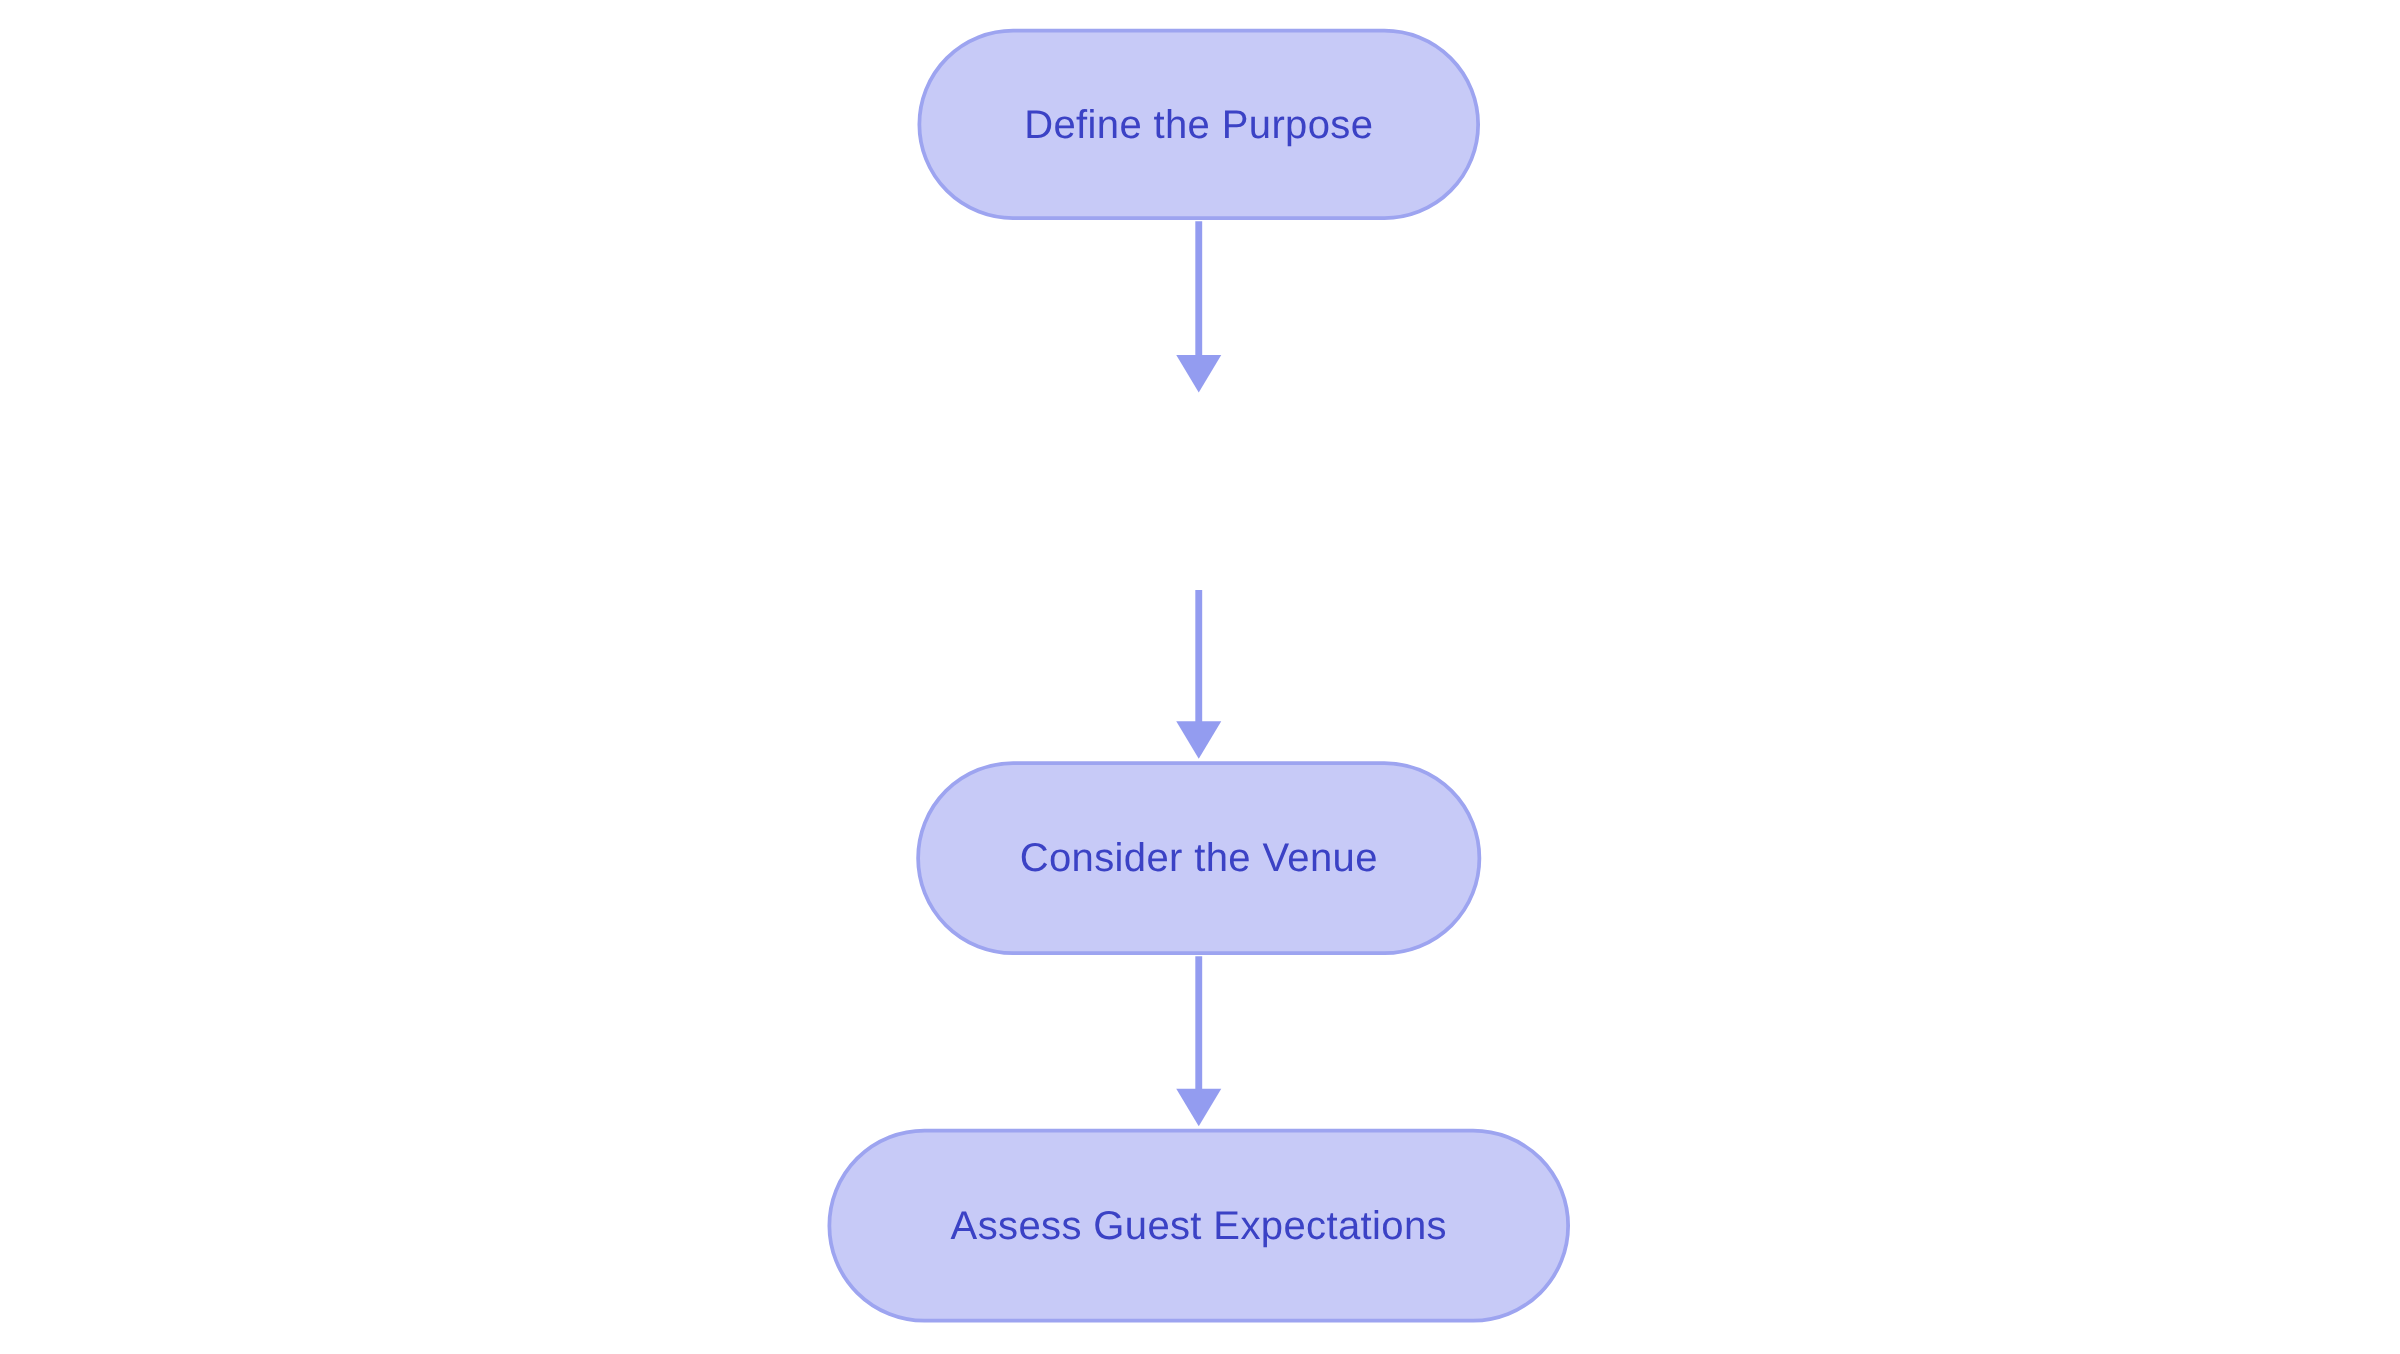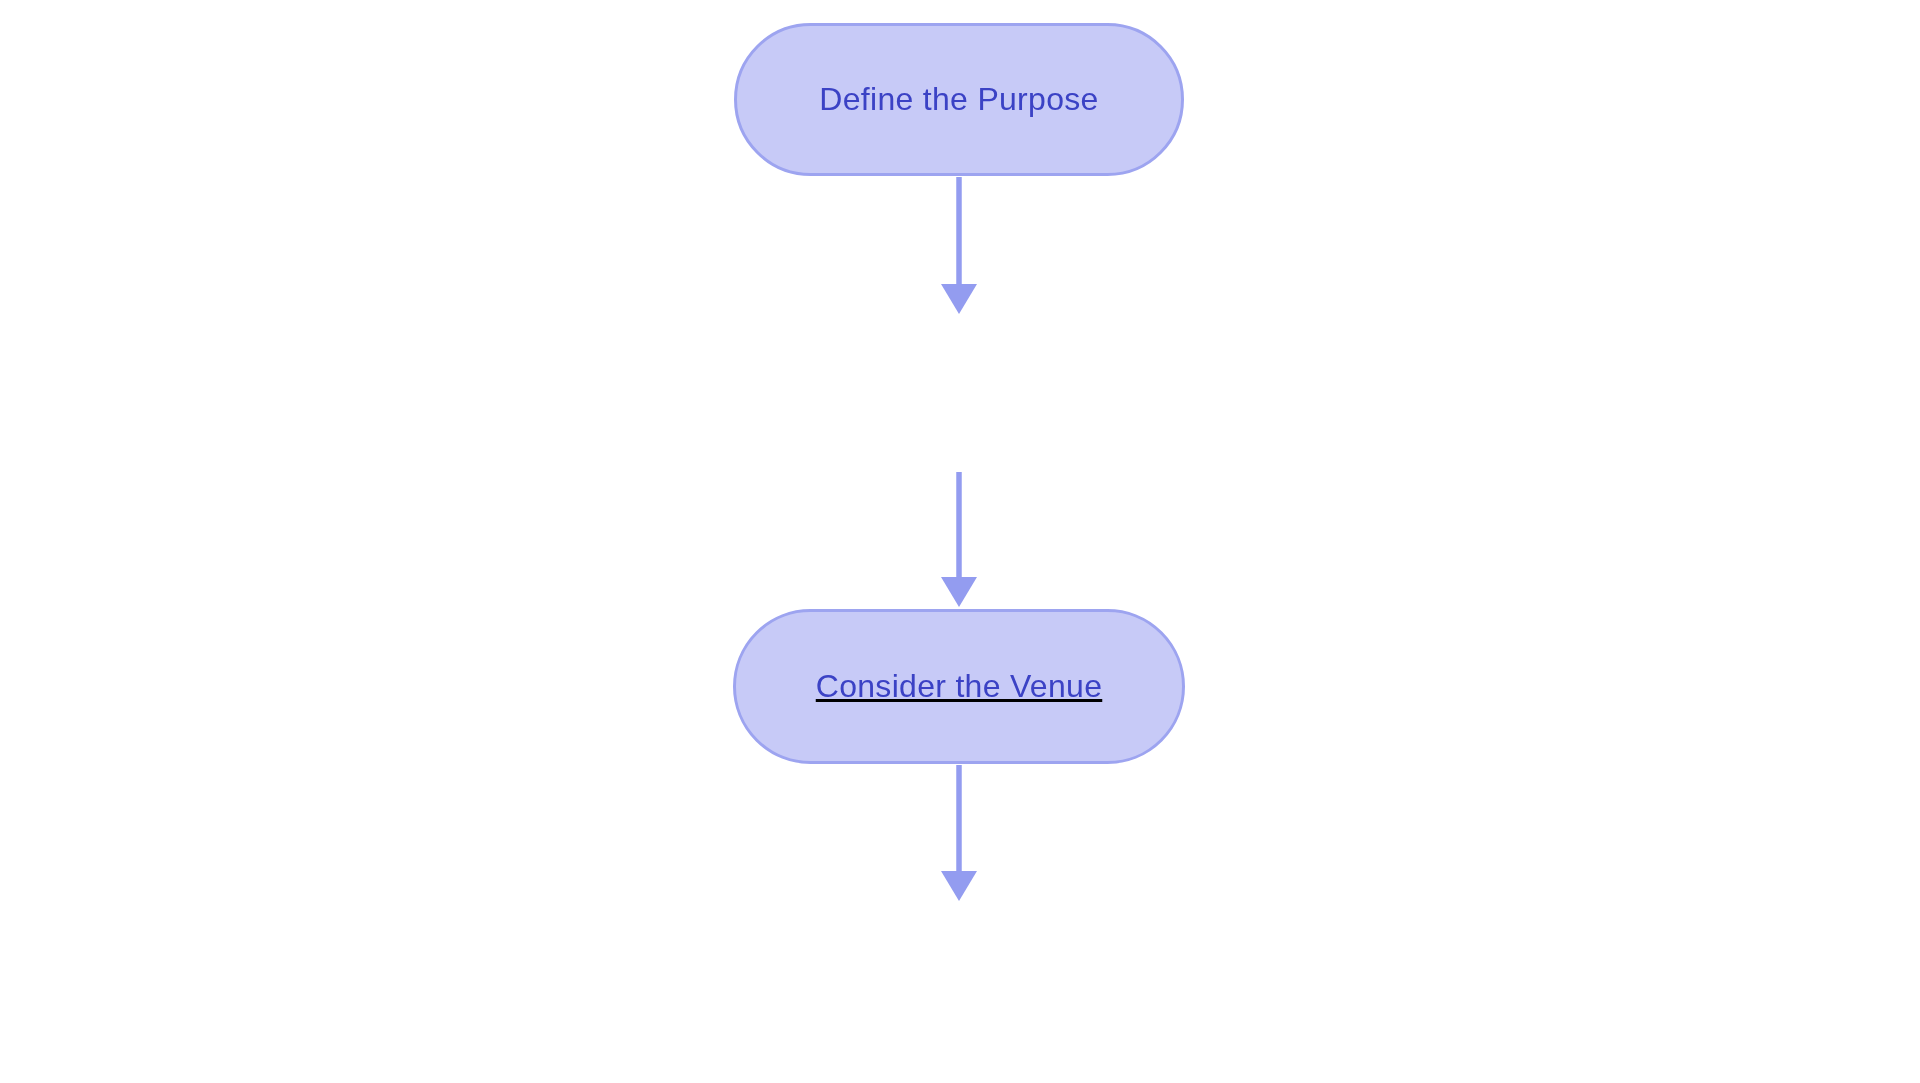--- a/index.html
+++ b/index.html
@@ -47,16 +47,19 @@
       <polygon points="941,284 977,284 959,314" fill="#939cf0"></polygon>
       <line x1="959" y1="472" x2="959" y2="583" stroke="#939cf0" stroke-width="5.5"></line>
       <polygon points="941,577 977,577 959,607" fill="#939cf0"></polygon>
       <line x1="959" y1="765" x2="959" y2="877" stroke="#939cf0" stroke-width="5.5"></line>
       <polygon points="941,871 977,871 959,901" fill="#939cf0"></polygon>
     </svg>
 
 <div class="node" style="left: 734px; top: 23px; width: 450px; height: 153px;">
       <span class="node-label">Define the Purpose</span>
     </div>
-    <div class="node" style="left: 733px; top: 609px; width: 452px; height: 155px; text-decoration: underline;">
+    <div class="node" style="left: 733px; top: 609px; width: 452px; height: 155px;">
       <span class="node-label">Consider the Venue</span>
+    </div>
+    <div class="node" style="left: 662px; top: 903px; width: 594px; height: 155px;">
+      <span class="node-label">Assess Guest Expectations</span>
     </div>
   </div>
 
 </body></html>

